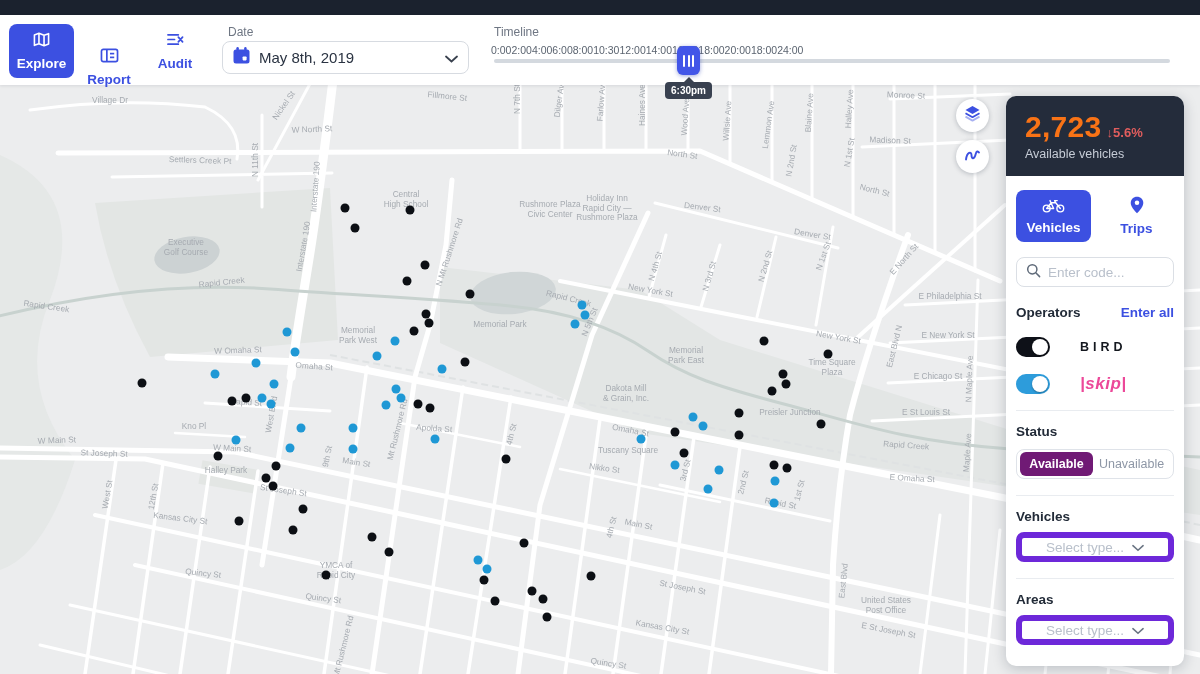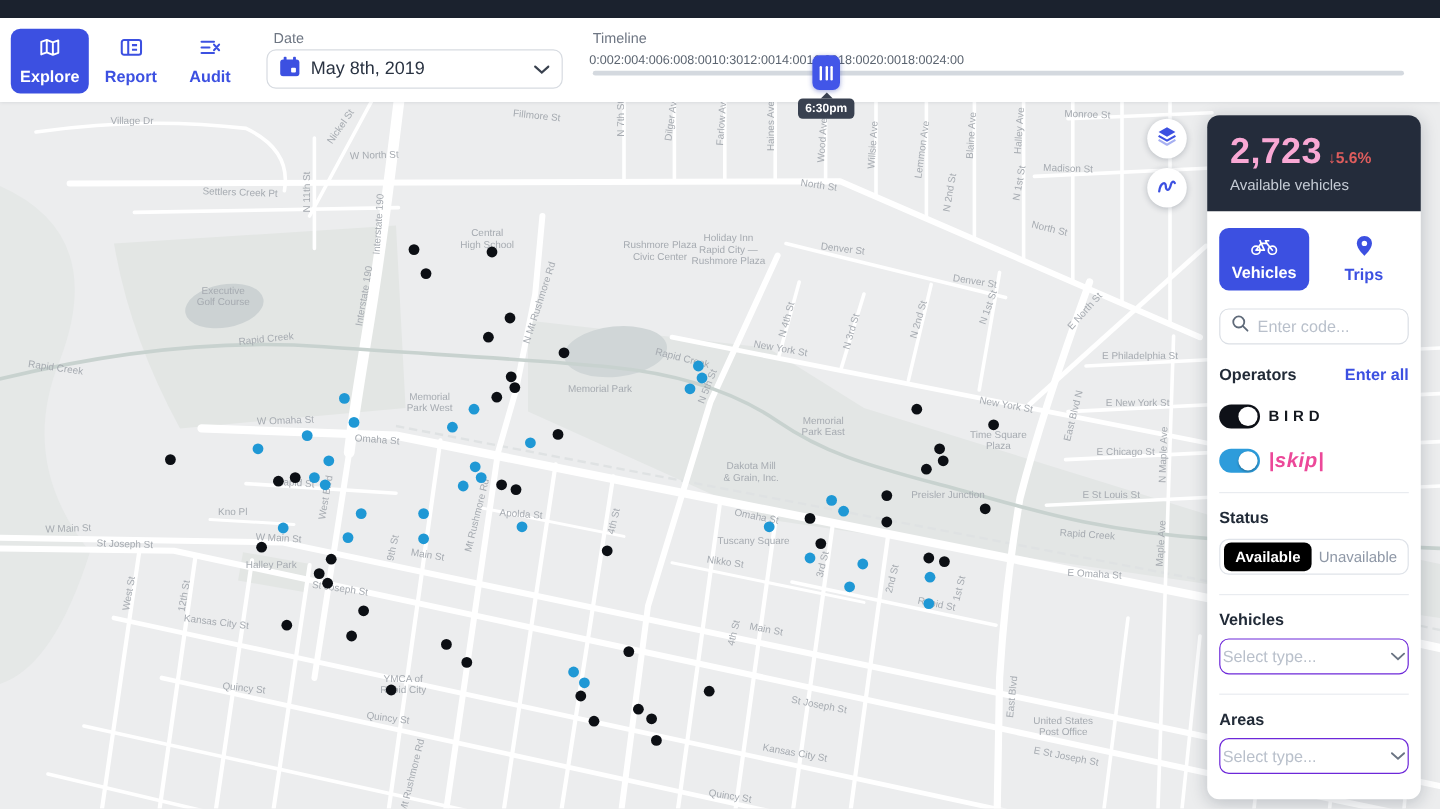--- a/index.html
+++ b/index.html
@@ -10,21 +10,21 @@
   
   .topstrip { position:absolute; left:0; top:0; width:1200px; height:15px; background:#1b222e; }
 
   
   .toolbar { position:absolute; left:0; top:15px; width:1200px; height:70px; background:#fff;
              box-shadow:0 1px 3px rgba(20,30,50,.10); z-index:30; }
   .nav-btn { position:absolute; display:flex; flex-direction:column; align-items:center; justify-content:center;
              gap:5px; color:#3c50e1; font-size:13.5px; font-weight:600; cursor:pointer; }
   .nav-btn.active { background:#3c50e1; color:#fff; border-radius:8px; }
   #nav-explore { left:9px; top:9px; width:65px; height:54px; }
-  #nav-report { left:84px; top:8px; width:50px; height:48px;justify-content:flex-end; }
+  #nav-report { left:84px; top:28px; width:50px; height:48px; }
   #nav-audit { left:147px; top:12px; width:56px; height:48px; }
 
   .field-label { position:absolute; font-size:12px; color:#6e7683; }
   .date-field { position:absolute; left:222px; top:26px; width:247px; height:33px; background:#fff;
                 border:1px solid #d7dbe1; border-radius:8px; display:flex; align-items:center; padding:0 10px; cursor:pointer; }
   .date-field .val { font-size:15px; color:#2a3342; margin-left:9px; flex:1; }
 
   
   .tl-ticks { position:absolute; left:491px; top:29px; width:680px; display:flex; justify-content:flex-start; }
   .tl-ticks span { font-size:10.5px; color:#5b6470; }
@@ -50,56 +50,56 @@
   .circle-btn { position:absolute; width:33px; height:33px; border-radius:50%; background:#fff;
                 box-shadow:0 1px 5px rgba(20,30,50,.25); display:flex; align-items:center; justify-content:center; cursor:pointer; }
   #btn-layers { left:956px; top:14px; }
   #btn-draw { left:956px; top:55px; }
 
   
   .panel { position:absolute; left:1006px; top:96px; width:178px; height:570px; background:#fff; border-radius:10px;
            box-shadow:0 3px 14px rgba(20,30,50,.22); z-index:35; }
   .panel-head { height:80px; background:#242c3b; border-radius:10px 10px 0 0; padding:14px 0 0 19px; }
   .ph-row { display:flex; align-items:baseline; }
-  .ph-count { color:#f9a8d4; font-size:30px; font-weight:700; letter-spacing:.3px; }
+  .ph-count { color:#f97316; font-size:30px; font-weight:700; letter-spacing:.3px; }
   .ph-delta { color:#e05d5d; font-size:13px; font-weight:700; margin-left:5px; }
   .ph-cap { color:#c6ccd6; font-size:12.5px; margin-top:3px; }
 
   .panel-body { padding:0 10px; }
   .tabs { display:grid; grid-template-columns:1fr 1fr; gap:8px; margin-top:14px; }
   .tab { height:52px; border-radius:8px; display:flex; flex-direction:column; align-items:center; justify-content:center;
          gap:4px; font-size:13.5px; font-weight:600; color:#3c50e1; cursor:pointer; background:#fff; }
   .tab.active { background:#3c50e1; color:#fff; }
 
   .input-box { margin-top:15px; height:30px; border:1px solid #dbdfe5; border-radius:8px; display:flex; align-items:center;
                padding:0 9px; background:#fff; }
   .input-box input { border:none; outline:none; width:100%; margin-left:7px; font-size:13.5px; color:#2a3342;
                      font-family:"Liberation Sans", sans-serif; }
   .input-box input::placeholder { color:#b9c0cb; }
 
   .sec-title-row { display:flex; align-items:center; justify-content:space-between; margin-top:18px;text-align:right; }
   .sec-title { font-size:13.5px; font-weight:700; color:#222b38; }
   .link { font-size:13.5px; font-weight:600; color:#3c50e1; cursor:pointer; }
 
-  .op-row { display:flex; align-items:center; gap:7px; margin-top:17px; }
+  .op-row { display:flex; align-items:center; gap:30px; margin-top:17px; }
   .toggle { width:34px; height:20px; border-radius:10px; position:relative; cursor:pointer; flex:none; }
   .toggle .knob { position:absolute; top:2px; left:16px; width:16px; height:16px; background:#fff; border-radius:50%;
                   box-shadow:0 1px 2px rgba(0,0,0,.3); }
   .op-bird-label { font-size:12.5px; font-weight:700; letter-spacing:4px; color:#14181f; }
   .op-skip-label { font-size:17px; font-weight:700; font-style:italic; color:#ec4899; letter-spacing:.5px; }
 
   .divider { height:1px; background:#e9ecf0; margin-top:16px; }
 
   .seg { margin-top:10px; height:30px; border:1px solid #dfe3e9; border-radius:8px; display:flex; align-items:center; padding:3px; }
   .seg .opt { flex:1.05; height:24px; display:flex; align-items:center; justify-content:center; font-size:12.5px;
               color:#8e97a6; cursor:pointer; border-radius:6px; }
-  .seg .opt.active { background:#000000; color:#fff; font-weight:600; flex:1; }
-
-  .select-box { margin-top:8px; height:30px; border:1px solid #6d28d9; border-radius:8px; display:flex; align-items:center;
-                justify-content:space-between; padding:0 2px; cursor:pointer; background:#fff; }
+  .seg .opt.active { background:#701a75; color:#fff; font-weight:600; flex:1; }
+
+  .select-box { margin-top:8px; height:30px; border:6px solid #6d28d9; border-radius:8px; display:flex; align-items:center;
+                justify-content:space-between; padding:0 24px; cursor:pointer; background:#fff; }
   .select-box .ph { font-size:13.5px; color:#b9c0cb; }
 </style>
 </head>
 <body>
 
 <div id="app">
 
   <div class="topstrip"></div>
 
   <div class="toolbar">

